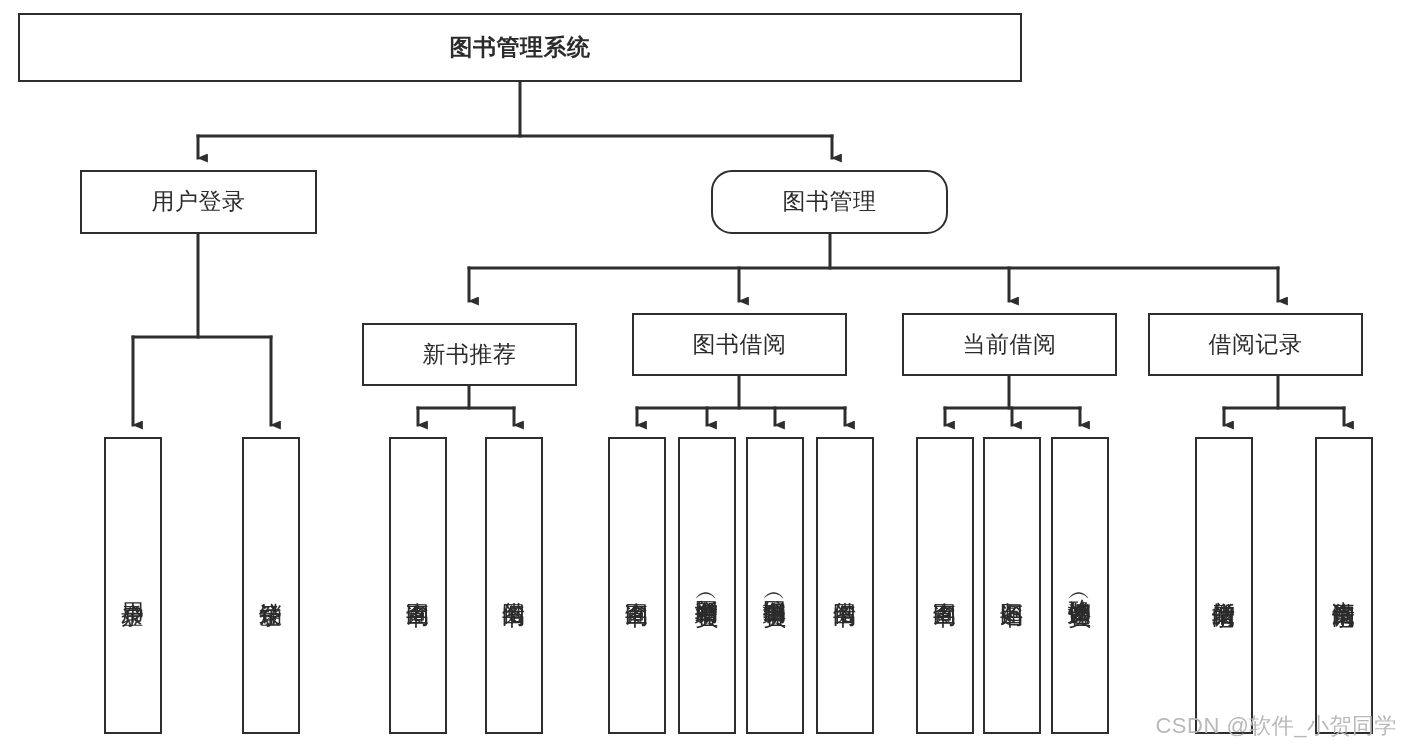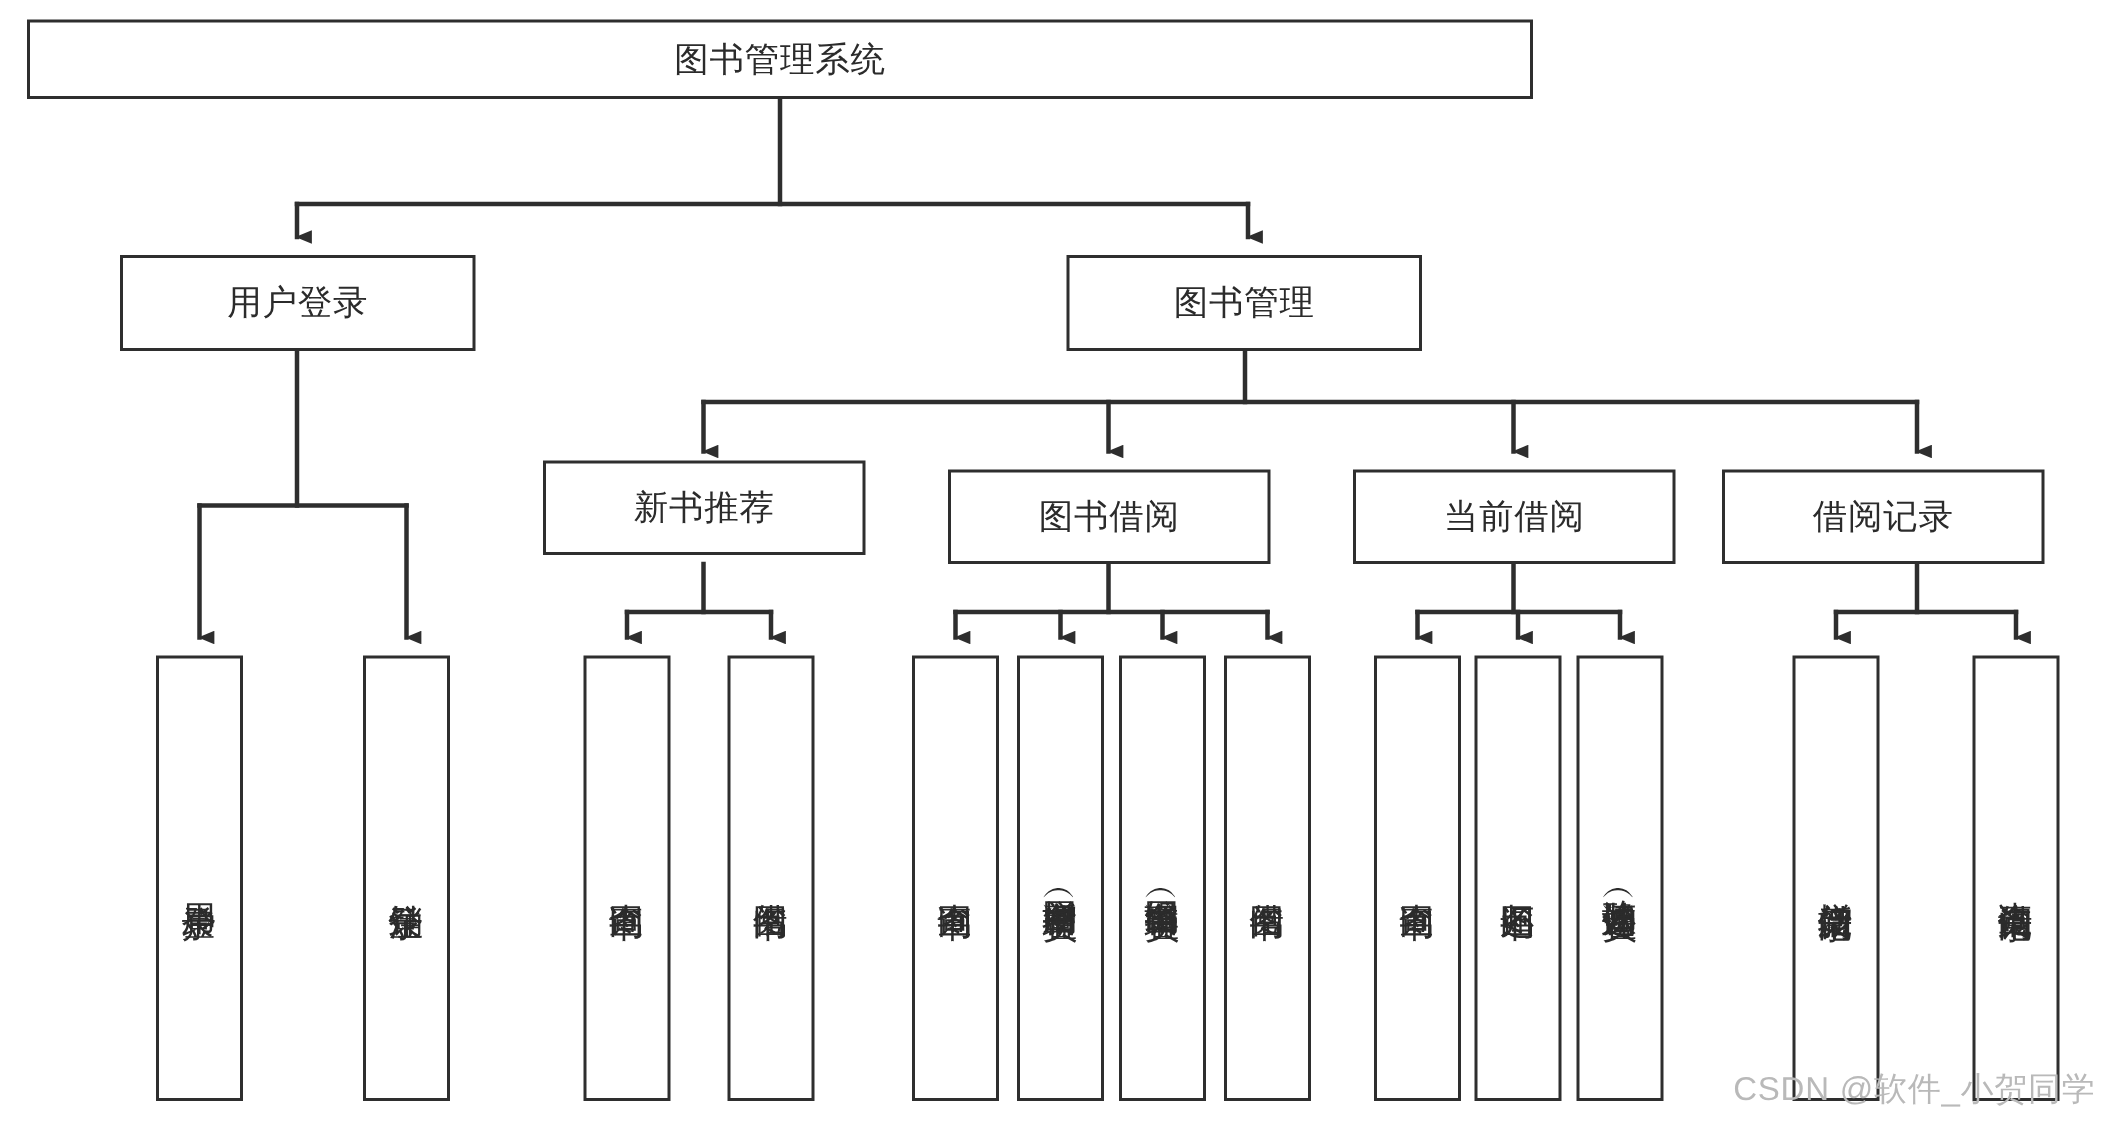--- a/index.html
+++ b/index.html
@@ -113,32 +113,32 @@
       <path d="M 1012 408 L 1012 425" marker-end="url(#arrow)"></path>
       <path d="M 1080 408 L 1080 425" marker-end="url(#arrow)"></path>
 
       <path d="M 1278 376 L 1278 408"></path>
       <path d="M 1224 408 L 1344 408"></path>
       <path d="M 1224 408 L 1224 425" marker-end="url(#arrow)"></path>
       <path d="M 1344 408 L 1344 425" marker-end="url(#arrow)"></path>
     </g>
   </svg>
 
-  <div class="node horiz" style="left:18px; top:13px; width:1004px; height:53px;">
+  <div class="node horiz" style="left:18px; top:13px; width:1004px; height:69px;font-weight:bold;">
     <span>图书管理系统</span>
   </div>
 
   <div class="node horiz" style="left:80px; top:170px; width:237px; height:64px;">
     <span>用户登录</span>
   </div>
-  <div class="node horiz" style="left:711px; top:170px; width:237px; height:64px;">
+  <div class="node horiz" style="left:711px; top:170px; width:237px; height:64px;border-radius:21px;">
     <span>图书管理</span>
   </div>
 
-  <div class="node horiz" style="left:362px; top:307px; width:215px; height:63px;align-items:center;">
+  <div class="node horiz" style="left:362px; top:323px; width:215px; height:63px;align-items:center;">
     <span>新书推荐</span>
   </div>
   <div class="node horiz" style="left:632px; top:313px; width:215px; height:63px;">
     <span>图书借阅</span>
   </div>
   <div class="node horiz" style="left:902px; top:313px; width:215px; height:63px;">
     <span>当前借阅</span>
   </div>
   <div class="node horiz" style="left:1148px; top:313px; width:215px; height:63px;">
     <span>借阅记录</span>

